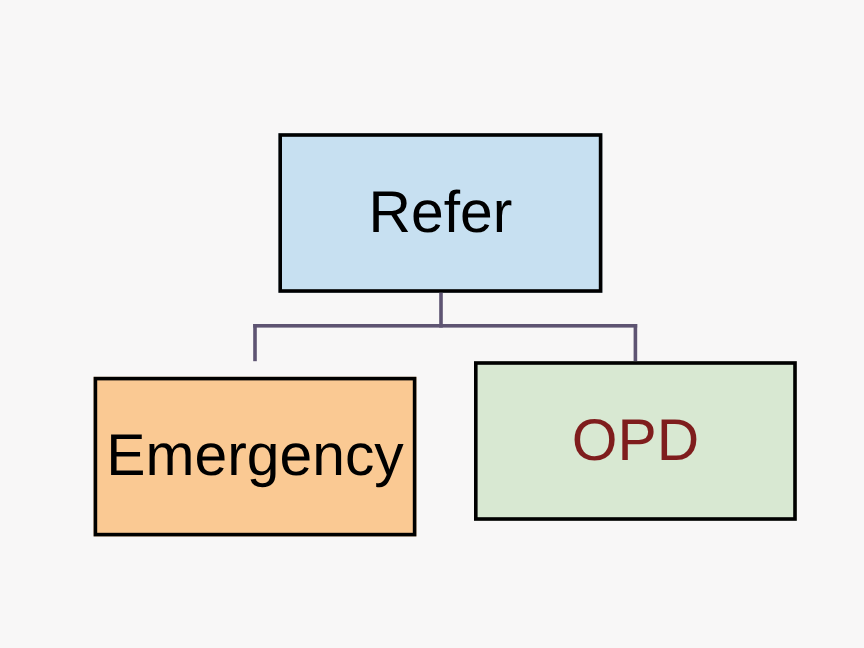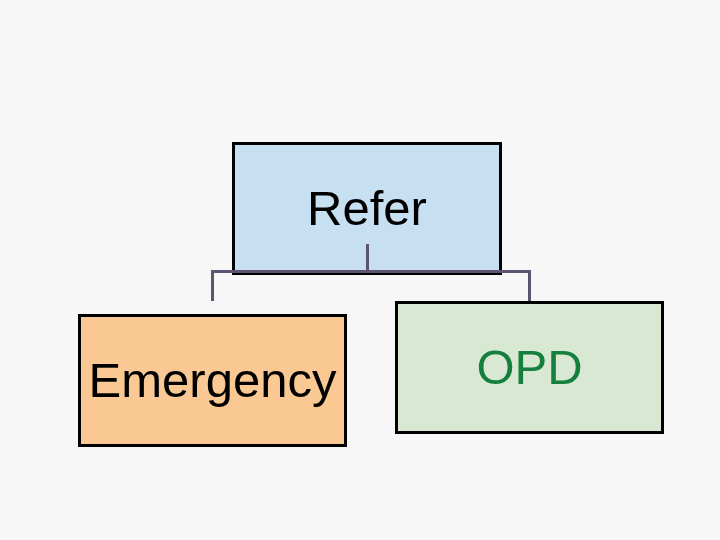--- a/index.html
+++ b/index.html
@@ -25,21 +25,20 @@
     font-size: 49px;
     color: #000;
     white-space: nowrap;
     line-height: 1;
   }
   .node-refer {
     left: 232px;
     top: 111px;
     width: 270px;
     height: 133px;
-    margin-top: 31px;
   }
   .node-emergency {
     left: 78px;
     top: 314px;
     width: 269px;
     height: 133px;
   }
   .node-opd {
     left: 395px;
     top: 301px;
@@ -85,17 +84,17 @@
 
   <div class="connector connector-stem" style="background: rgb(94, 84, 114);"></div>
   <div class="connector connector-horizontal" style="background: rgb(94, 84, 114);"></div>
   <div class="connector connector-drop-left" style="background: rgb(94, 84, 114);"></div>
   <div class="connector connector-drop-right" style="background: rgb(94, 84, 114);"></div>
 
   <div class="node node-emergency" style="background: rgb(250, 201, 147); border-color: rgb(0, 0, 0); color: rgb(0, 0, 0);">
     <span>Emergency</span>
   </div>
 
-  <div class="node node-opd" style="background: rgb(216, 232, 210); border-color: rgb(0, 0, 0); color: #15803d;">
+  <div class="node node-opd" style="background: rgb(216, 232, 210); border-color: rgb(0, 0, 0); color: #7f1d1d;">
     <span>OPD</span>
   </div>
 
 </div>
 
 </body></html>

